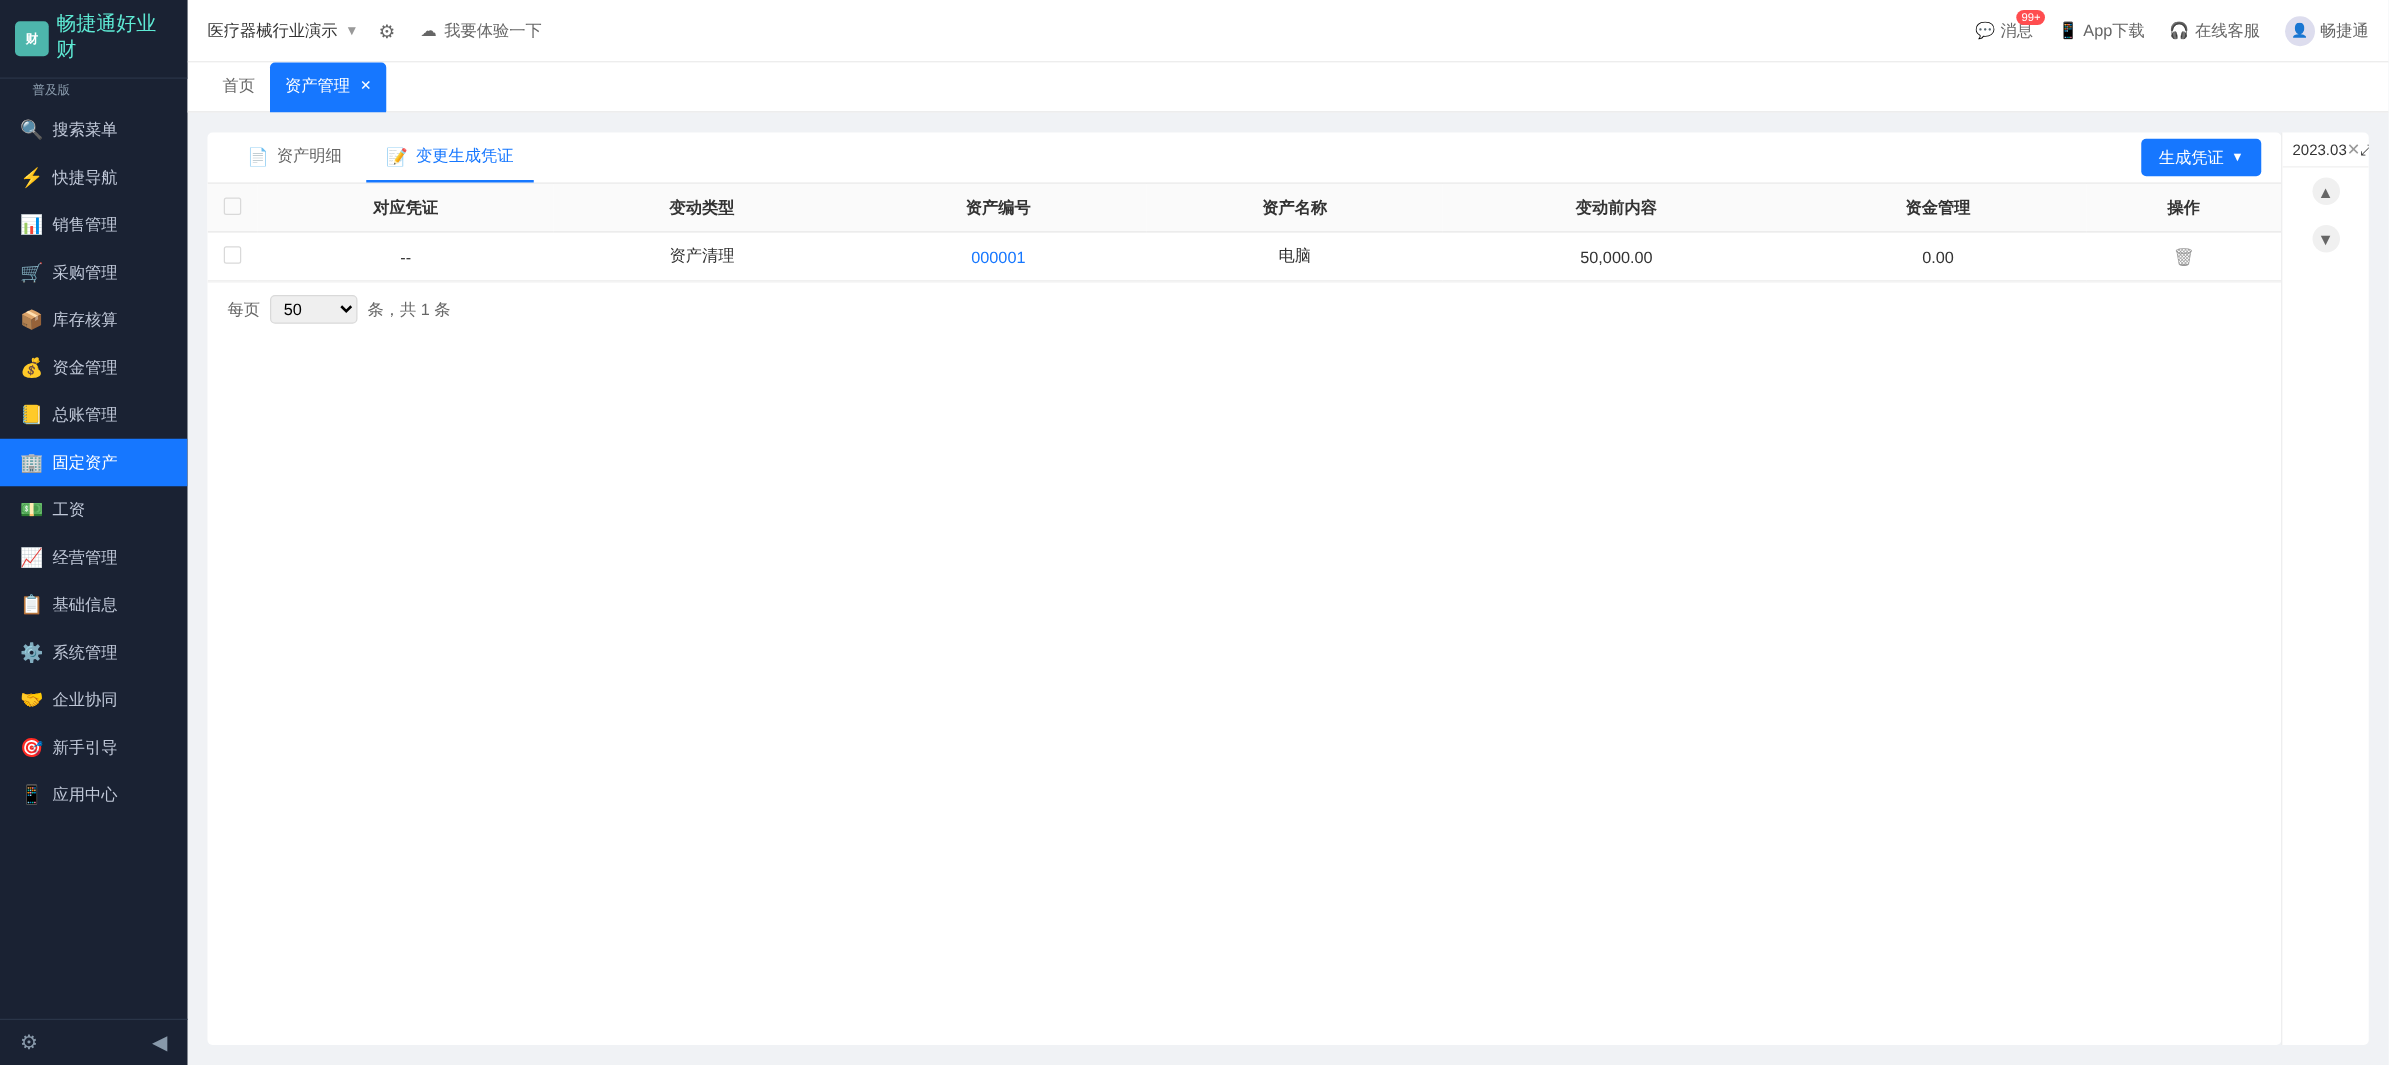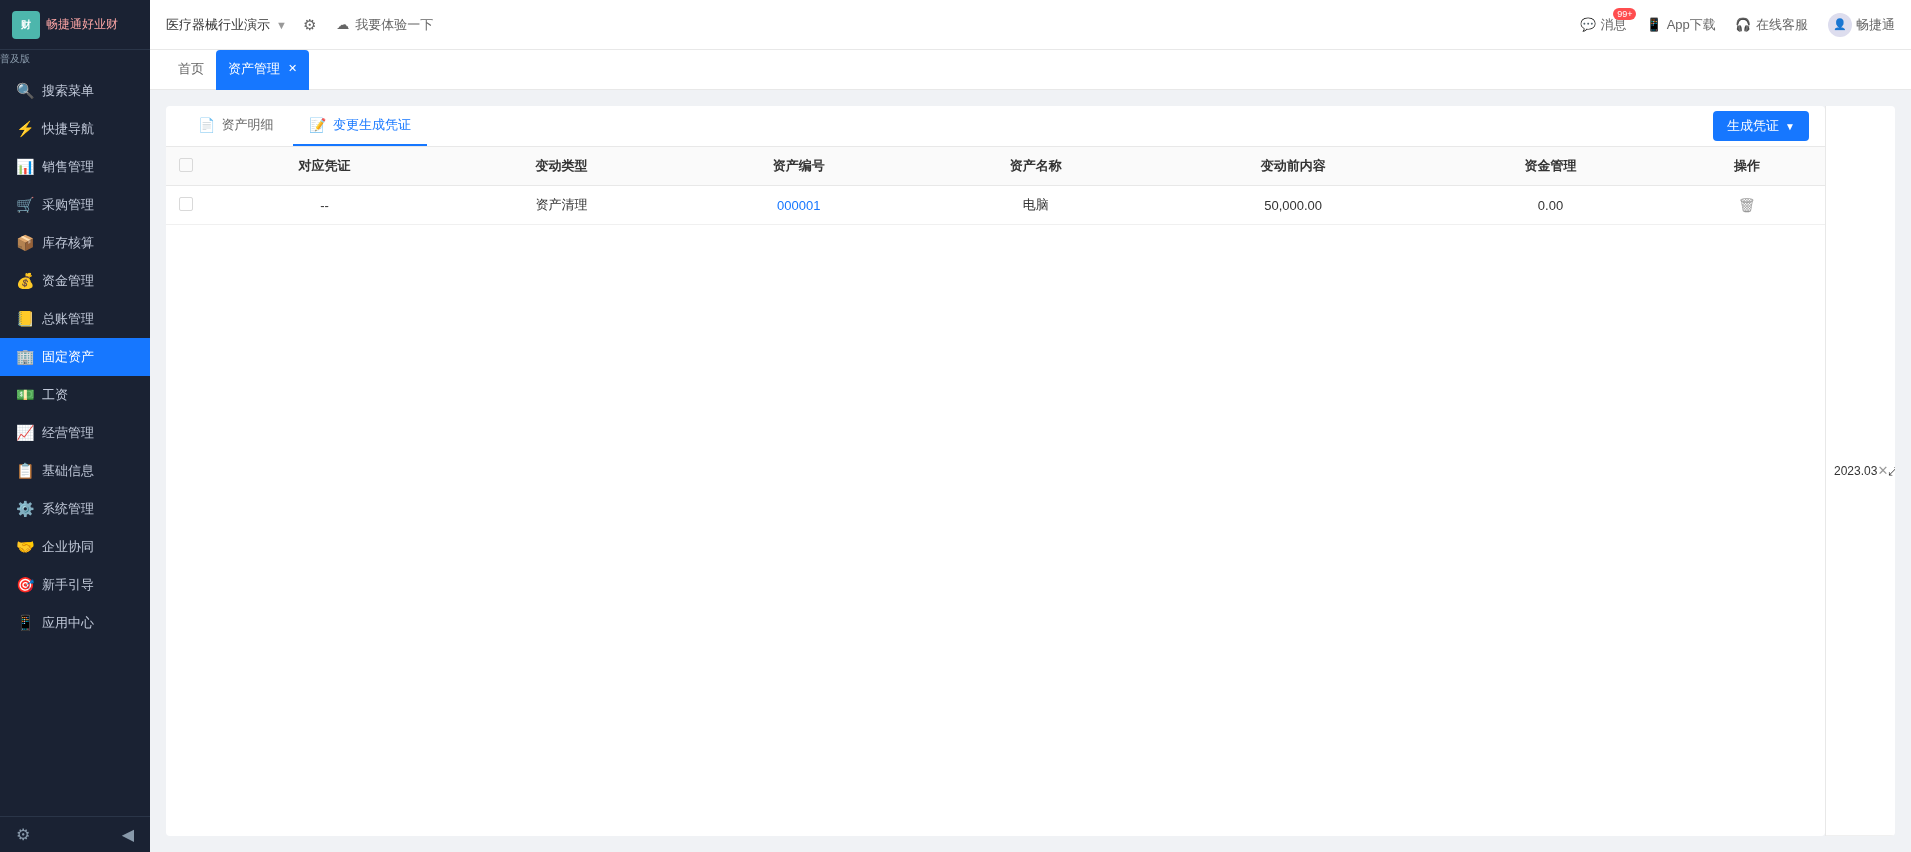--- a/index.html
+++ b/index.html
@@ -24,22 +24,22 @@
       border-bottom: 1px solid #2a3548;
       min-height: 50px;
     }
     .sidebar-logo-icon {
       width: 28px; height: 28px;
       background: #4db6ac;
       border-radius: 4px;
       display: flex; align-items: center; justify-content: center;
       color: white; font-size: 10px; font-weight: bold;
     }
-    .sidebar-logo-text { font-size: 12px; color: #fca5a5; line-height: 1.3; }
-    .sidebar-edition { font-size: 10px; color: #8899aa; padding: 2px 0 6px; }
+    .sidebar-logo-text { font-size: 16px; color: #5eead4; line-height: 1.3; }
+    .sidebar-edition { font-size: 10px; color: #8899aa; padding: 2px 26px 6px; }
     .sidebar-nav { flex: 1; overflow-y: auto; }
     .sidebar-item {
       display: flex; align-items: center; gap: 8px;
       padding: 10px 16px;
       cursor: pointer;
       color: #c0c8d8;
       font-size: 13px;
       transition: background 0.2s;
     }
     .sidebar-item.active { background: #1677ff; color: white; }
@@ -227,21 +227,21 @@
       font-size: 13px;
       cursor: pointer;
     }
 
     
     .calendar-panel {
       width: 70px;
       background: white;
       border-left: 1px solid #e8e8e8;
       display: flex;
-      flex-direction: row;
+      flex-direction: column;
       overflow: hidden;
       border-radius: 0 4px 4px 0;
       position: relative;
     }
     .calendar-header {
       display: flex; align-items: center; justify-content: space-between;
       padding: 6px 8px;
       font-size: 12px; color: #333;
       border-bottom: 1px solid #f0f0f0;
     }
@@ -446,20 +446,30 @@
       <td>50,000.00</td>
       <td>0.00</td>
       <td>
         <span class="delete-icon">🗑</span>
       </td>
     </tr>
             </tbody>
         </table>
       </div>
 
+      <div class="pagination">
+        <span>每页</span>
+        <select>
+          <option>50</option>
+          <option>10</option>
+          <option>20</option>
+          <option>100</option>
+        </select>
+        <span>条，共 1 条</span>
+      </div>
     </div>
 
     <div class="calendar-panel">
       <div class="calendar-header">
         <span>2023.03</span>
         <span class="calendar-close">✕</span>
         <span>⤢</span>
       </div>
       <div style="display:flex;align-items:center;justify-content:center;padding:4px 0;">
         <div class="calendar-nav calendar-nav-up">▲</div>

